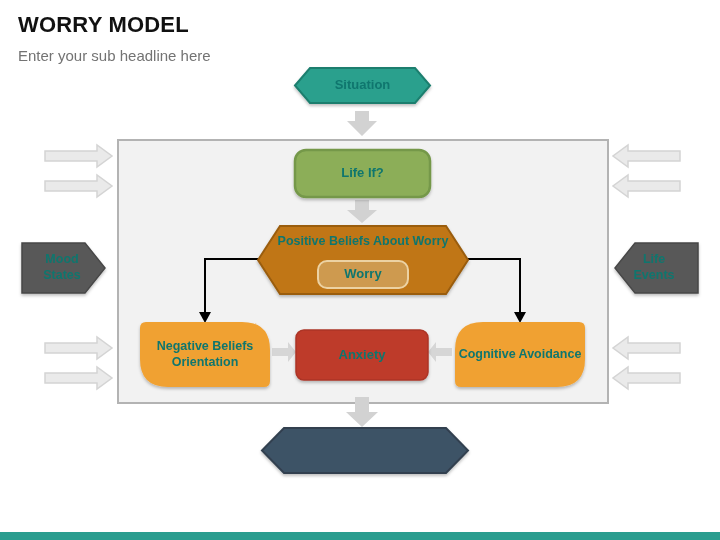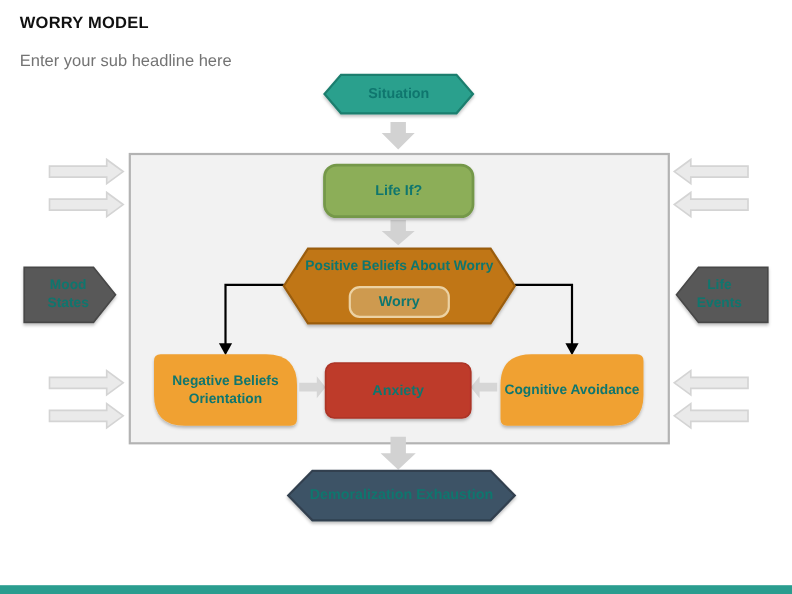--- a/index.html
+++ b/index.html
@@ -1,21 +1,21 @@
 <!DOCTYPE html>
 <html><head>
 <meta charset="utf-8">
 <style>
   html,body{margin:0;padding:0;background:#fff;}
   .slide{
     position:relative;width:720px;height:540px;overflow:hidden;background:#ffffff;
     font-family:"Liberation Sans","DejaVu Sans",sans-serif;
   }
   .title{
-    position:absolute;left:18px;top:12px;font-size:15px;font-weight:700;color:#111;
+    position:absolute;left:18px;top:12px;font-size:22px;font-weight:700;color:#111;
     letter-spacing:.2px;
   }
   .subtitle{
     position:absolute;left:18px;top:47px;font-size:15px;color:#737373;
   }
   .diagram-svg{position:absolute;left:0;top:0;}
   .lbl{
     position:absolute;display:flex;align-items:center;justify-content:center;
     text-align:center;color:#0f766e;font-weight:700;line-height:1.25;
     pointer-events:none;
@@ -96,16 +96,15 @@
   <div class="lbl fs12" style="left:142px;top:324px;width:126px;height:61px;">Negative Beliefs Orientation</div>
 
   <div class="lbl fs13" style="left:296px;top:330px;width:132px;height:50px;">Anxiety</div>
 
   <div class="lbl fs12" style="left:457px;top:324px;width:126px;height:61px;">Cognitive Avoidance</div>
 
   <div class="lbl fs12" style="left:26px;top:245px;width:72px;height:46px;">Mood States</div>
 
   <div class="lbl fs12" style="left:621px;top:245px;width:66px;height:46px;">Life Events</div>
 
-  <div class="lbl fs13" style="left:262px;top:428px;width:206px;height:45px;">Demoralization Exhaustion</div>
 
   <div class="accent-bar"></div>
 </div>
 
 </body></html>

